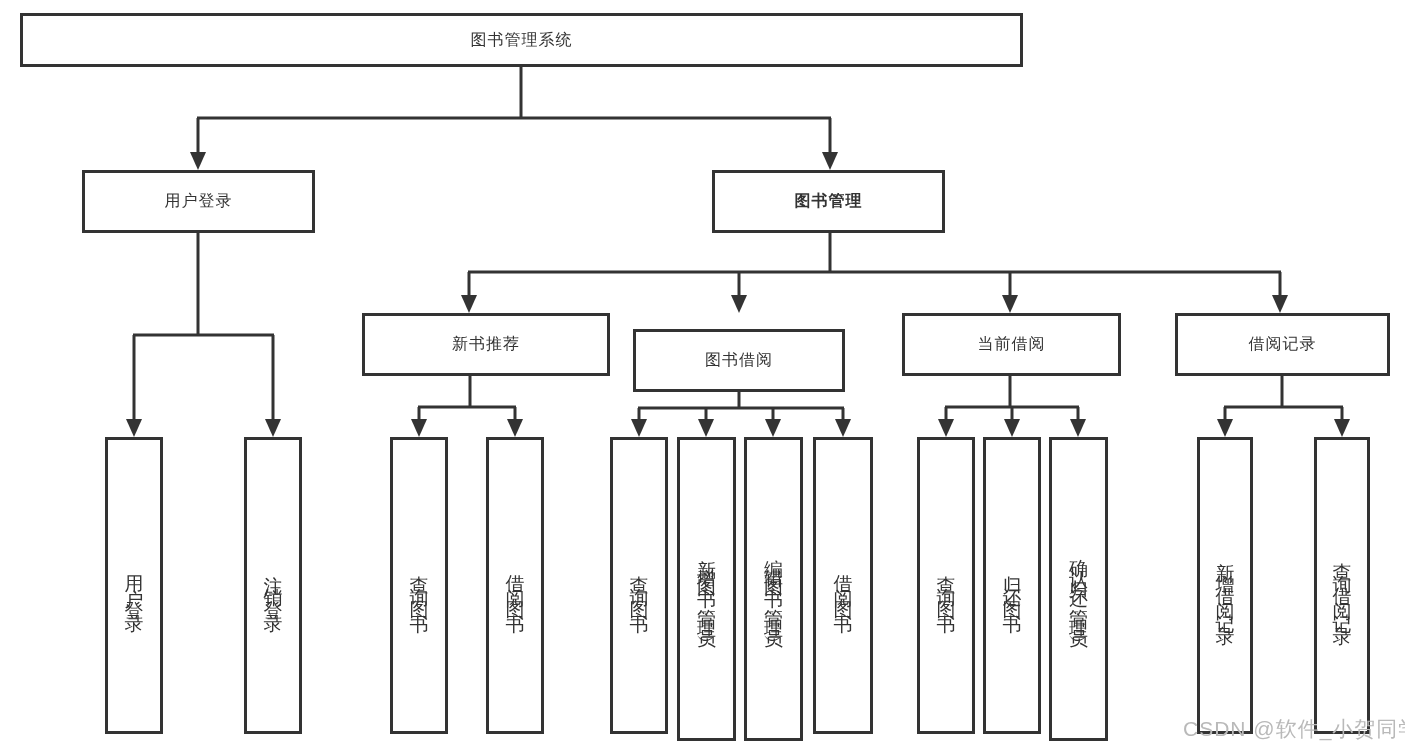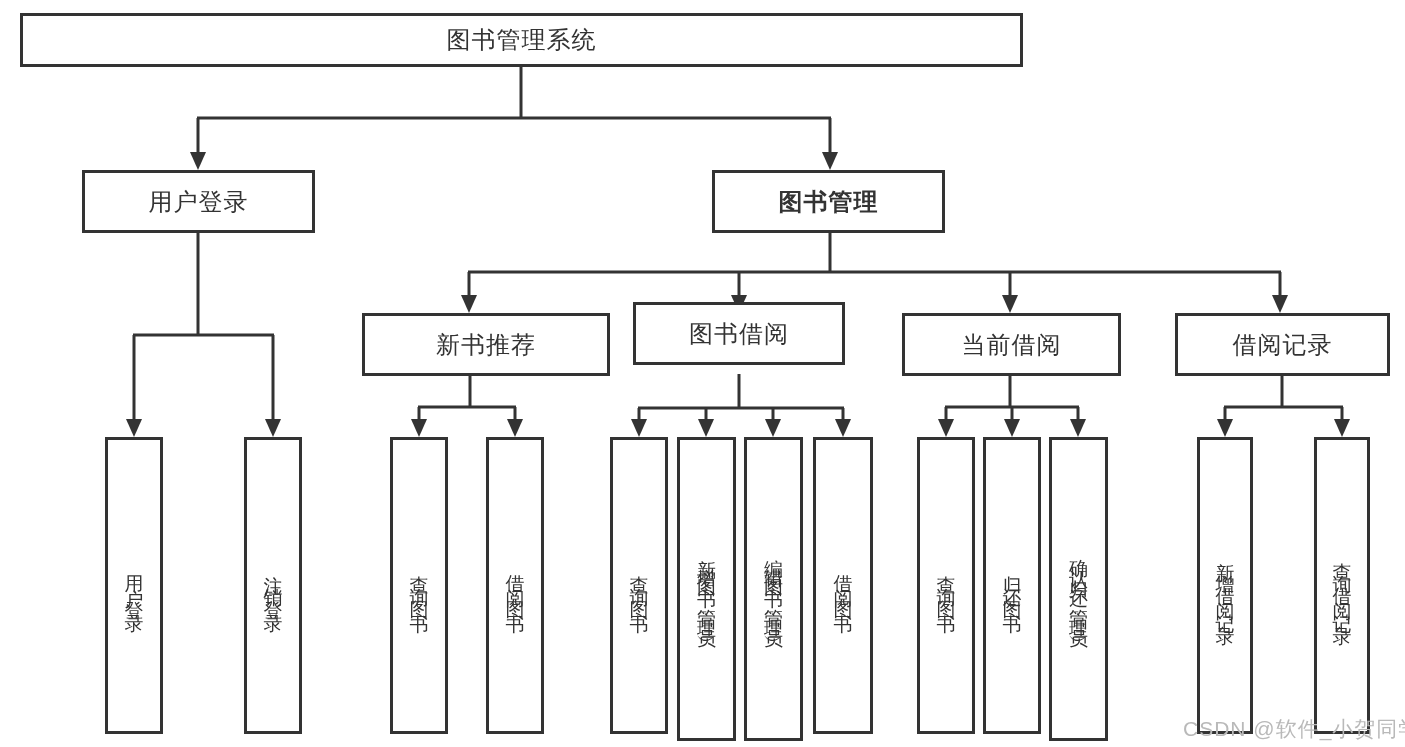--- a/index.html
+++ b/index.html
@@ -33,41 +33,41 @@
     position: absolute;
     box-sizing: border-box;
     border: 3px solid #333333;
     background: #ffffff;
     display: flex;
     align-items: center;
     justify-content: center;
     color: #333333;
   }
   .hnode span {
-    font-size: 24px;
+    font-size: 16px;
     letter-spacing: 1px;
     white-space: nowrap;
   }
   .leaf span {
     writing-mode: vertical-rl;
     text-orientation: mixed;
     font-size: 19px;
     letter-spacing: 13px;
     white-space: nowrap;
     color: #333333;
   }
   .leaf.tall span {
     letter-spacing: 10px;
   }
   
   .box-root   { left: 20px;   top: 13px;  width: 1003px; height: 54px; }
   .box-login  { left: 82px;   top: 170px; width: 233px;  height: 63px; }
   .box-mgmt   { left: 712px;  top: 170px; width: 233px;  height: 63px; font-weight: bold; }
   .box-l3-0   { left: 362px;  top: 313px; width: 248px;  height: 63px; }
-  .box-l3-1   { left: 633px;  top: 302px; width: 212px;  height: 63px; }
+  .box-l3-1   { left: 633px;  top: 329px; width: 212px;  height: 63px; }
   .box-l3-2   { left: 902px;  top: 313px; width: 219px;  height: 63px; align-items: center; }
   .box-l3-3   { left: 1175px; top: 313px; width: 215px;  height: 63px; }
   .leaf       { top: 437px;   width: 58px; height: 297px; }
   .leaf.tall  { top: 437px;   height: 304px; }
   .lf-g1a { left: 105px; }
   .lf-g1b { left: 244px; }
   .lf-g2a { left: 390px; }
   .lf-g2b { left: 486px; }
   .lf-g3a { left: 610px; }
   .lf-g3b { left: 677px; width: 59px; }

